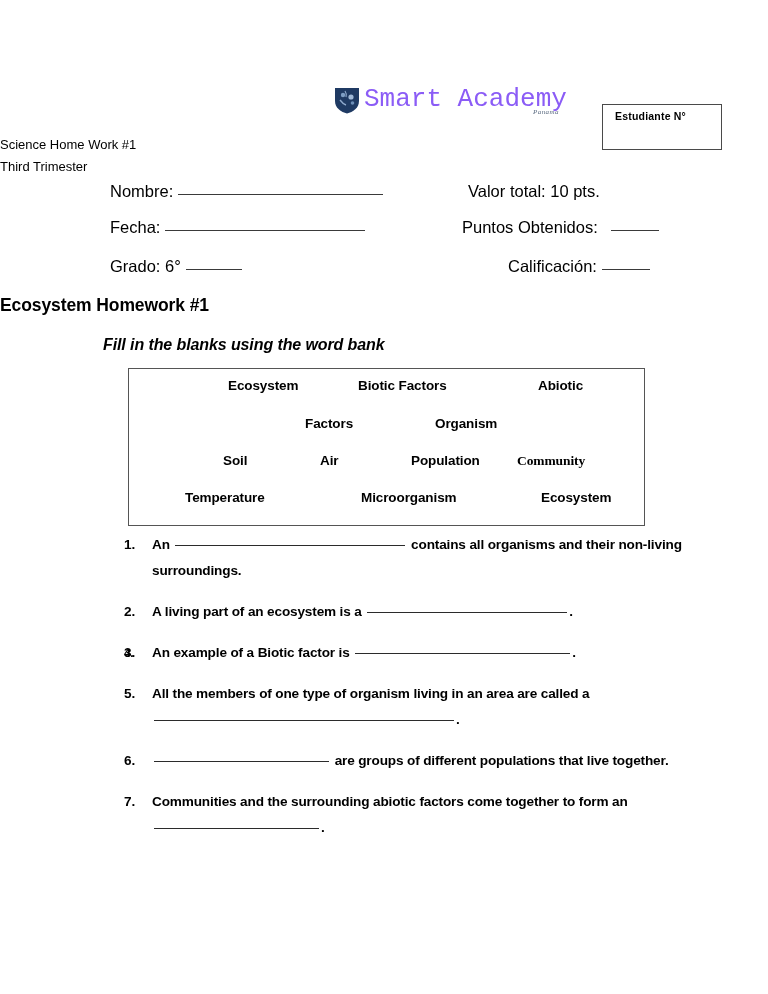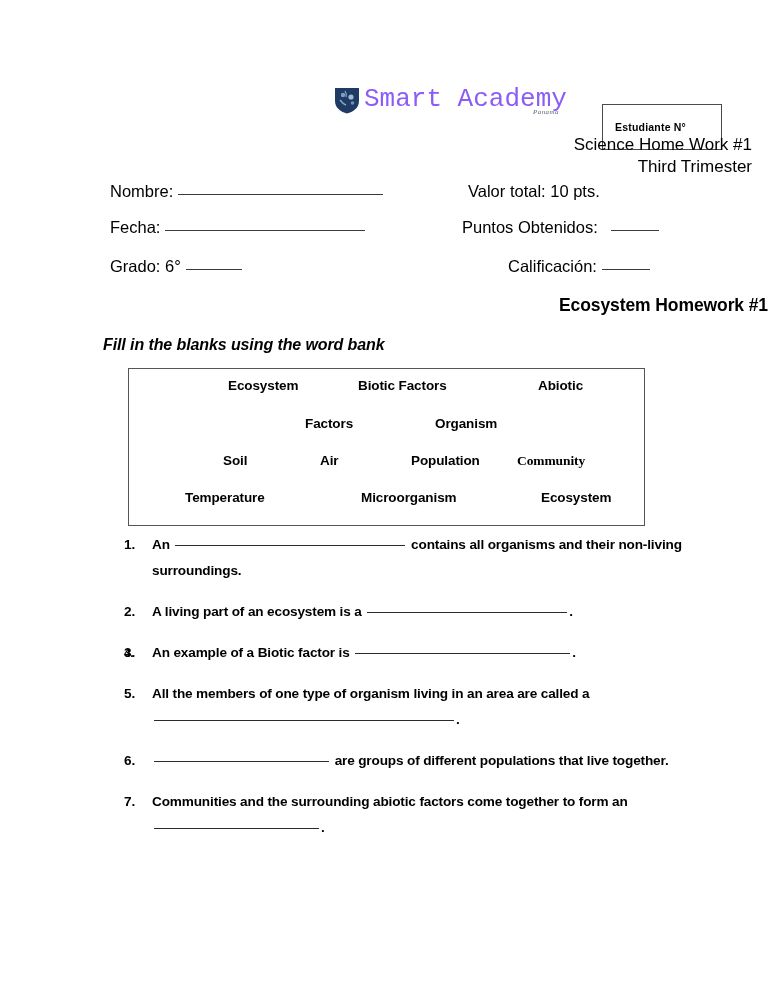--- a/index.html
+++ b/index.html
@@ -64,36 +64,36 @@
     left: 602px;
     top: 104px;
     width: 120px;
     height: 46px;
     border: 1px solid #4a4a4a;
     box-sizing: border-box;
   }
   .student-box-label {
     position: absolute;
     left: 12px;
-    top: 16px;
+    top: 5px;
     font-family: "Liberation Sans", sans-serif;
     font-size: 10.5px;
     font-weight: bold;
     letter-spacing: 0.2px;
     white-space: nowrap;
   }
 
   
   .doc-title {
     position: absolute;
     left: 0;
-    right: 16px;
-    text-align: right;
-    font-family: "Liberation Sans", sans-serif;
-    font-size: 17px;
+    right: 10px;
+    text-align: left;
+    font-family: "Liberation Sans", sans-serif;
+    font-size: 13px;
     line-height: 21px;
     white-space: nowrap;
   }
   .doc-title.l1 { top: 134px; }
   .doc-title.l2 { top: 156px; }
 
   
   .form-row {
     position: absolute;
     font-family: "Liberation Sans", sans-serif;
@@ -121,23 +121,23 @@
 
   .rule-w-long  { width: 205px; }
   .rule-w-mid   { width: 200px; }
   .rule-w-short { width: 56px; }
   .rule-w-xs    { width: 48px; }
 
   
   .section-title {
     position: absolute;
     left: 0;
-    right: 0;
+    right: 12px;
     top: 295px;
-    text-align: right;
+    text-align: left;
     font-family: "Liberation Sans", sans-serif;
     font-weight: bold;
     font-size: 17.5px;
     letter-spacing: -0.1px;
     white-space: nowrap;
   }
   .instruction {
     position: absolute;
     left: 103px;
     top: 336px;

